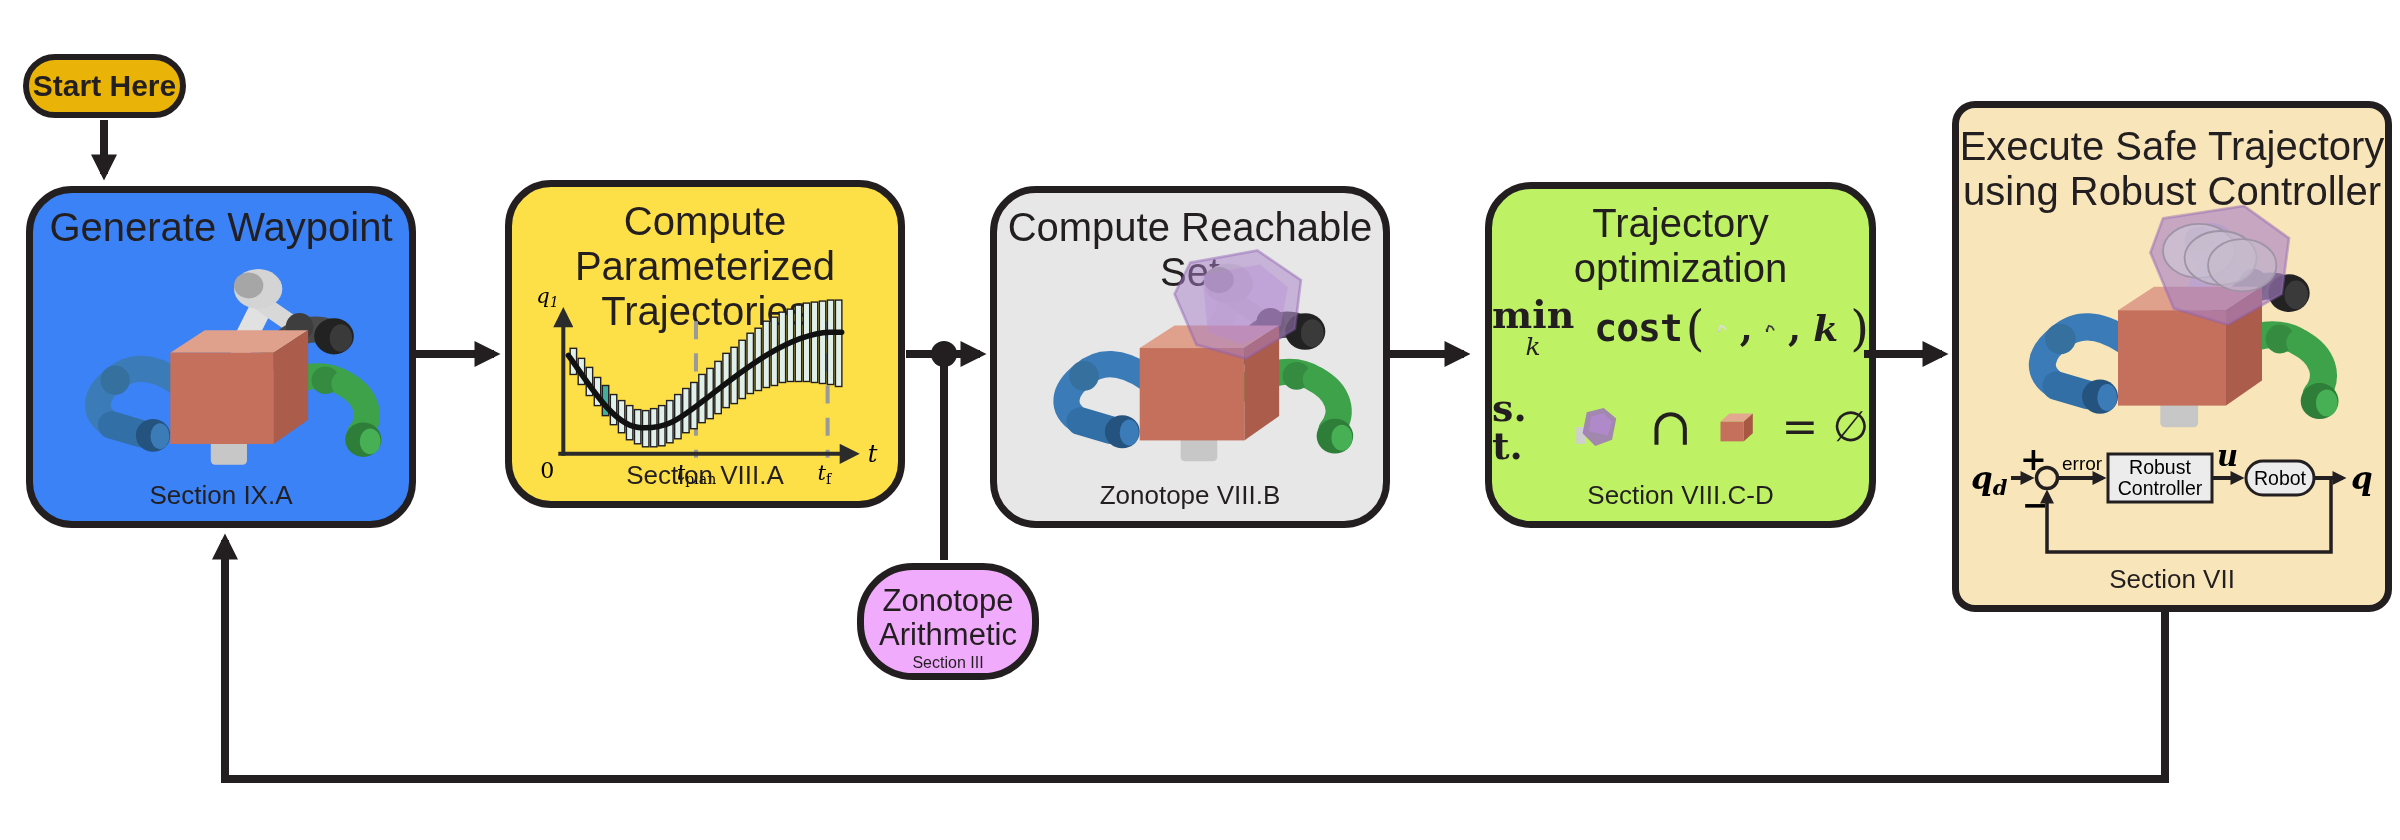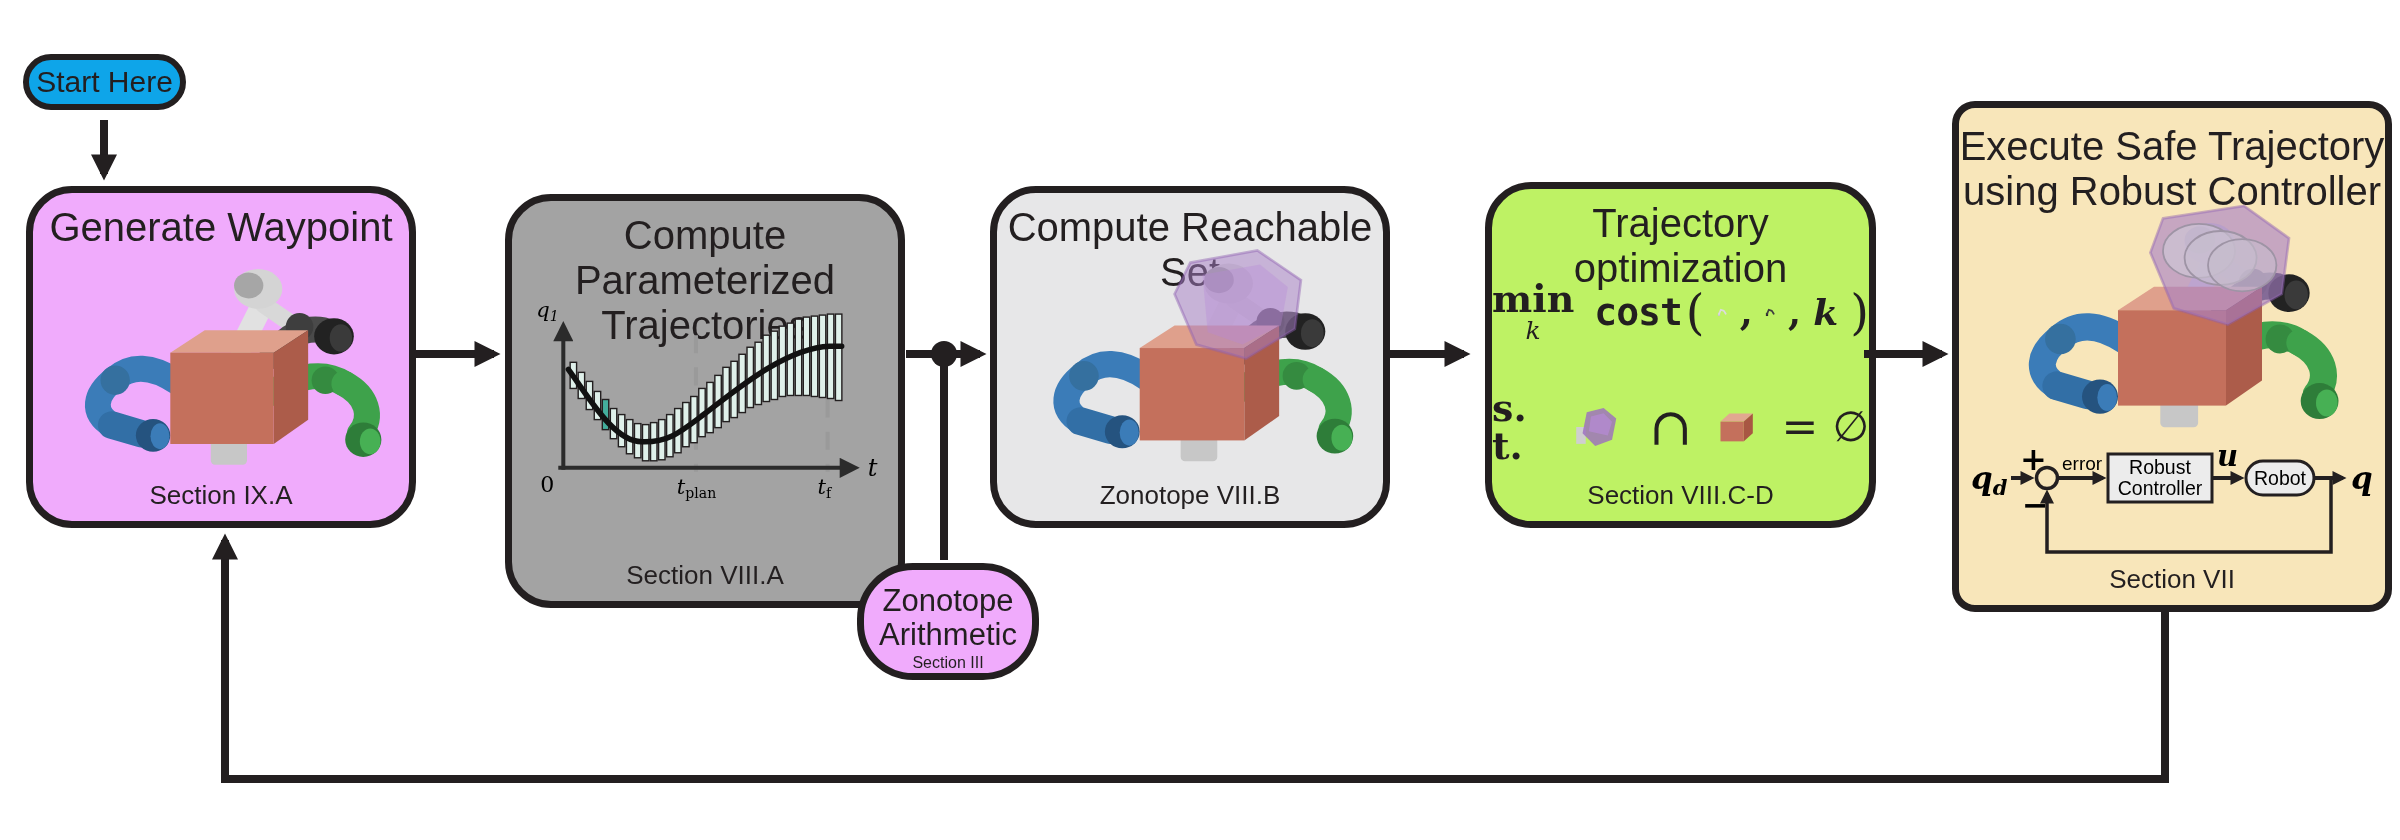--- a/index.html
+++ b/index.html
@@ -101,33 +101,33 @@
   <path d="M104,120 V174" stroke="#231F20" stroke-width="8" fill="none" marker-end="url(#ah)"></path>
   <path d="M416,354 H494" stroke="#231F20" stroke-width="8" fill="none" marker-end="url(#ah)"></path>
   <path d="M906,354 H980" stroke="#231F20" stroke-width="8" fill="none" marker-end="url(#ah)"></path>
   <circle cx="944" cy="354" r="13" fill="#231F20"></circle>
   <path d="M944,357 V560" stroke="#231F20" stroke-width="8" fill="none"></path>
   <path d="M1390,354 H1464" stroke="#231F20" stroke-width="8" fill="none" marker-end="url(#ah)"></path>
   <path d="M1864,354 H1942" stroke="#231F20" stroke-width="8" fill="none" marker-end="url(#ah)"></path>
   <path d="M2165,612 V779 H225 V540" stroke="#231F20" stroke-width="8" fill="none" marker-end="url(#ah)"></path>
 </svg>
 
-<div class="badge" style="left:23px;top:54px;width:163px;height:56px;background:#0ea5e9;">
+<div class="badge" style="left:23px;top:54px;width:163px;height:64px;background:#eab308;font-weight:bold;">
   <span>Start Here</span>
 </div>
 
-<div class="box" style="left:26px;top:186px;width:390px;height:342px;background:#f0abfc;">
+<div class="box" style="left:26px;top:186px;width:390px;height:342px;background:#3b82f6;">
   <div class="box-title">Generate Waypoint</div>
   <svg class="robot-svg" style="left:8px;top:58px;" width="362" height="224" viewBox="0 0 420 260">
     <use href="#robot-base"></use>
   </svg>
   <div class="section-label">Section IX.A</div>
 </div>
 
-<div class="box" style="left:505px;top:194px;width:400px;height:414px;background:#a3a3a3;">
+<div class="box" style="left:505px;top:180px;width:400px;height:328px;background:#fde047;">
   <div class="box-title">
     <div>Compute Parameterized</div>
     <div>Trajectories</div>
   </div>
   <svg class="robot-svg" style="left:16px;top:96px;" width="352" height="206" viewBox="0 0 350 205">
     <defs>
       <marker id="axh" viewBox="0 0 10 10" refX="7" refY="5" markerWidth="22" markerHeight="20" orient="auto" markerUnits="userSpaceOnUse">
         <path d="M0,0 L10,5 L0,10 Z" fill="#2B2B2B"></path>
       </marker>
     </defs>
@@ -186,21 +186,21 @@
   <svg class="robot-svg" style="left:12px;top:52px;" width="366" height="227" viewBox="0 0 420 260">
     <use href="#robot-base"></use>
     <use href="#hull-plain"></use>
   </svg>
   <div class="section-label">Zonotope VIII.B</div>
 </div>
 
 <div class="box" style="left:1473px;top:182px;width:391px;height:346px;background:#bef264;margin-left:12px;">
   <div class="box-title">Trajectory optimization</div>
 
-  <div class="math-row" style="top:92px;gap:12px;">
+  <div class="math-row" style="top:108px;gap:12px;">
     <span class="min-stack serif-b">
       <span class="mtop">min</span>
       <span class="msub serif-i" style="font-weight:normal">k</span>
     </span>
     <span class="mono-b math-tok" style="font-size:38px;margin-left:8px;">cost</span>
     <span class="big-paren math-tok" style="margin-left:-8px;">(</span>
     <svg class="icon-svg" width="62" height="52" viewBox="0 0 50 42">
       <rect x="4" y="25" width="10" height="14" fill="#C9C9C9"></rect>
       <path d="M9,30 L17,11 L31,16 L39,29" stroke="#DCDCDC" stroke-width="8" fill="none" stroke-linejoin="round" stroke-linecap="round"></path>
     </svg>

